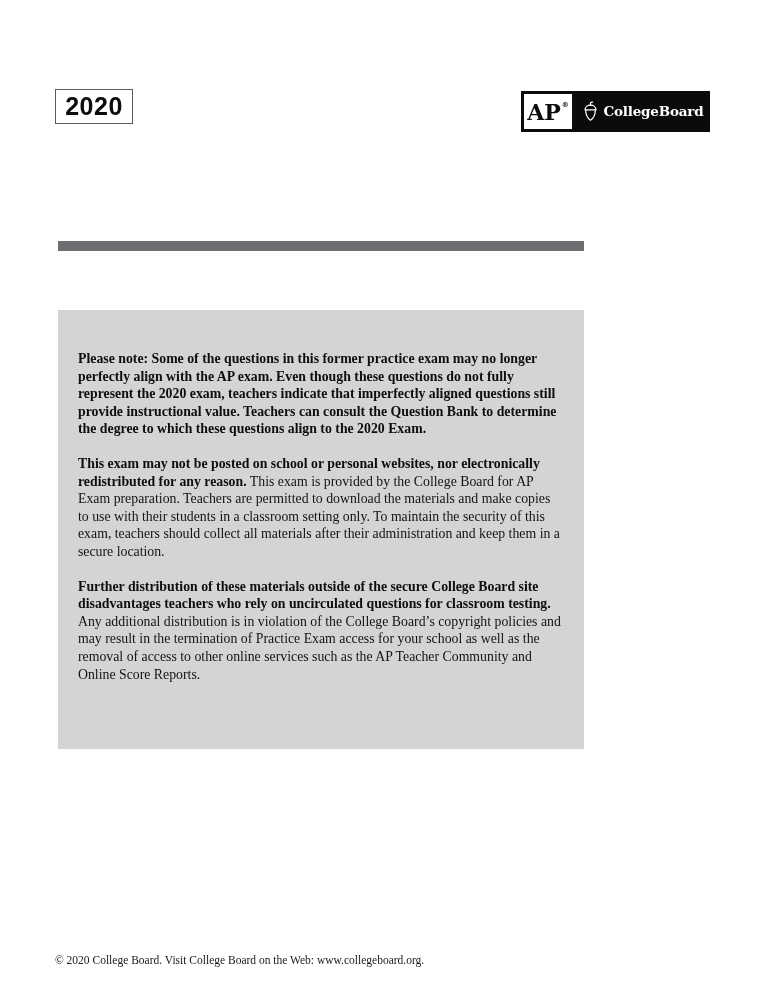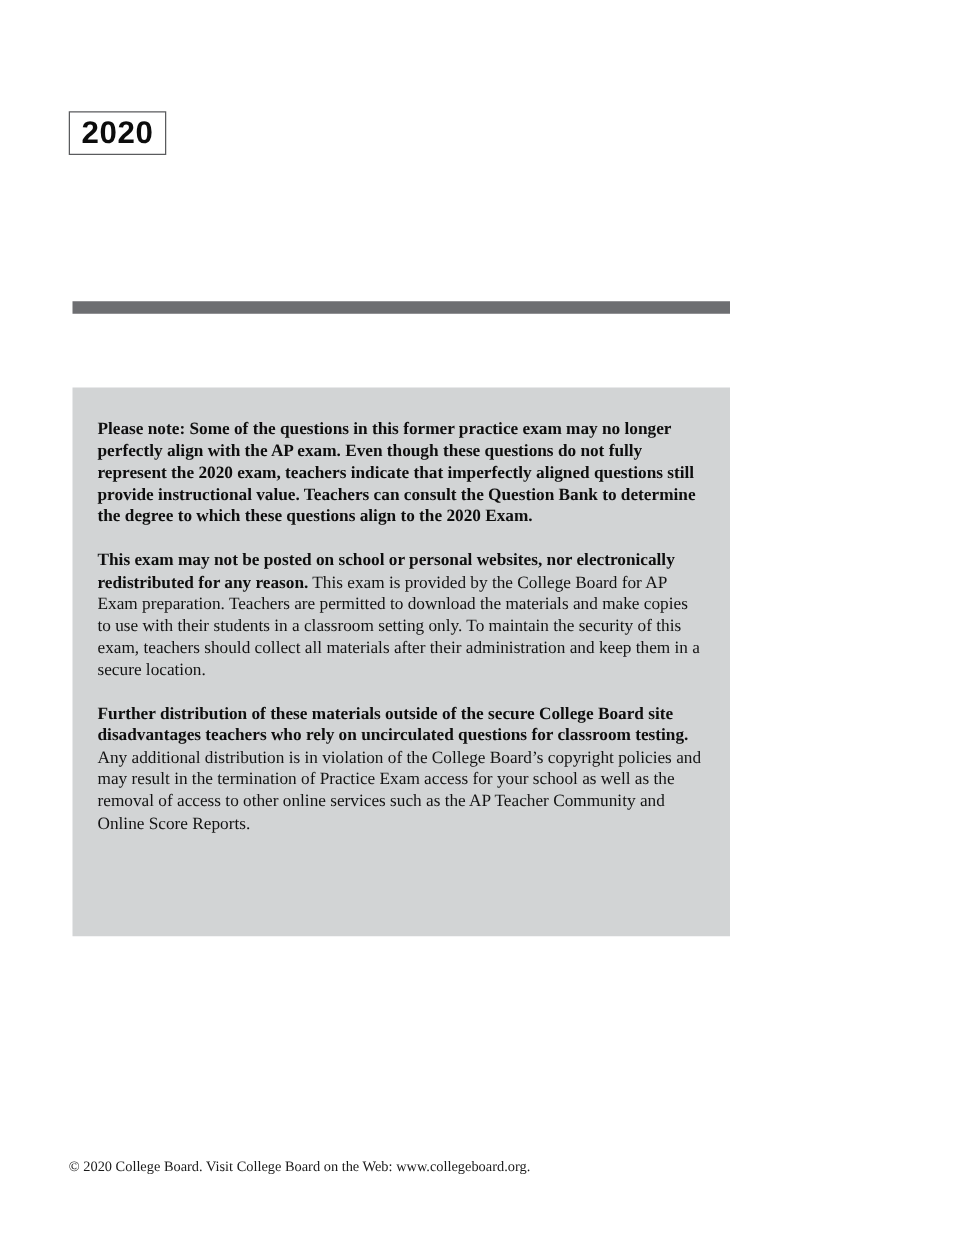--- a/index.html
+++ b/index.html
@@ -84,49 +84,63 @@
     background: var(--bar, #6d6e71);
   }
 
   
   .notice-box {
     position: absolute;
     left: 58px; top: 278px;
     width: 526px; min-height: 439px;
     background: var(--notice-bg, #d2d4d5);
     box-sizing: border-box;
-    padding: 24px 20px 20px 20px;
+    padding: 40px 20px 20px 20px;
   }
   .notice-box p {
     margin: 0 0 17px 0;
     font-size: 13.8px;
     line-height: 17.6px;
     color: #131313;
   }
   .notice-box p:last-child { margin-bottom: 0; }
   .notice-box strong { font-weight: bold; color: #0e0e0e; }
 
   
   .footer {
     position: absolute;
-    left: 55px; top: 892px;
+    left: 55px; top: 918px;
     font-size: 11.5px;
     line-height: 20px;
     color: #1a1a1a;
   }
 </style>
 </head>
 <body>
 
 <div class="page">
 
   <div class="year-box">
     <span>2020</span>
   </div>
 
+  <div class="logo">
+    <div class="ap-box">
+      <span>AP</span>
+        <span class="ap-reg">®</span>
+    </div>
+    <div class="cb-box">
+      <svg class="acorn" width="17" height="21" viewBox="0 0 24 30" fill="none" xmlns="http://www.w3.org/2000/svg">
+        <path d="M12.3 6.2 C11.0 3.4 12.2 1.2 15.0 1.6" stroke="#ffffff" stroke-width="1.8" stroke-linecap="round"></path>
+        <path d="M4.2 12.6 C4.2 8.4 7.8 5.9 12.0 5.9 C16.2 5.9 19.8 8.4 19.8 12.6 Z" stroke="#ffffff" stroke-width="1.8" stroke-linejoin="round"></path>
+        <path d="M5.1 12.6 C5.1 19.2 8.0 25.0 12.0 27.4 C16.0 25.0 18.9 19.2 18.9 12.6" stroke="#ffffff" stroke-width="1.8" stroke-linecap="round"></path>
+      </svg>
+      <span class="cb-text">CollegeBoard</span>
+    </div>
+  </div>
 
   <div class="divider-bar"></div>
 
   <div class="notice-box">
     <p><strong>Please note: Some of the questions in this former practice exam may no longer perfectly align with the AP exam. Even though these questions do not fully represent the 2020 exam, teachers indicate that imperfectly aligned questions still provide instructional value. Teachers can consult the Question Bank to determine the degree to which these questions align to the 2020 Exam.</strong> <span></span></p>
     <p><strong>This exam may not be posted on school or personal websites, nor electronically redistributed for any reason.</strong> <span>This exam is provided by the College Board for AP Exam preparation. Teachers are permitted to download the materials and make copies to use with their students in a classroom setting only. To maintain the security of this exam, teachers should collect all materials after their administration and keep them in a secure location.</span></p>
     <p><strong>Further distribution of these materials outside of the secure College Board site disadvantages teachers who rely on uncirculated questions for classroom testing.</strong> <span>Any additional distribution is in violation of the College Board’s copyright policies and may result in the termination of Practice Exam access for your school as well as the removal of access to other online services such as the AP Teacher Community and Online Score Reports.</span></p>
   </div>
 
   <div class="footer">

